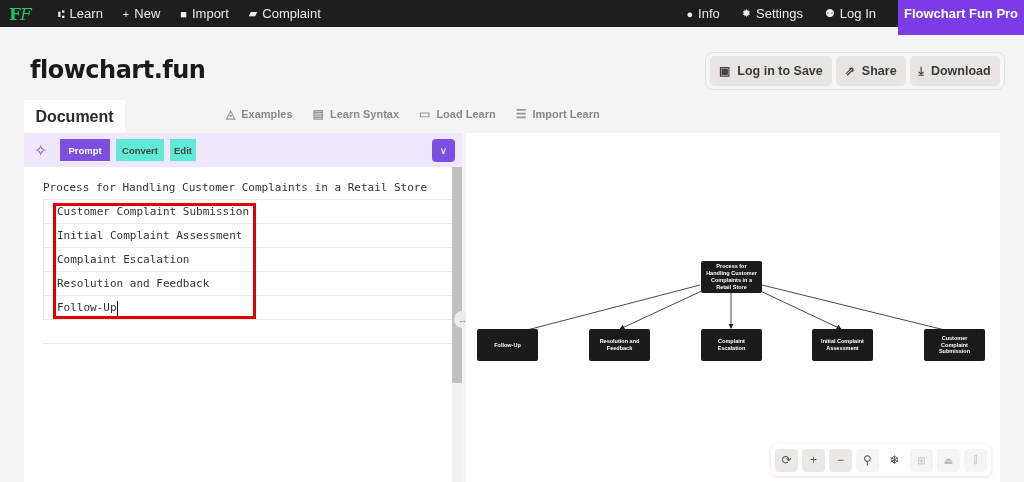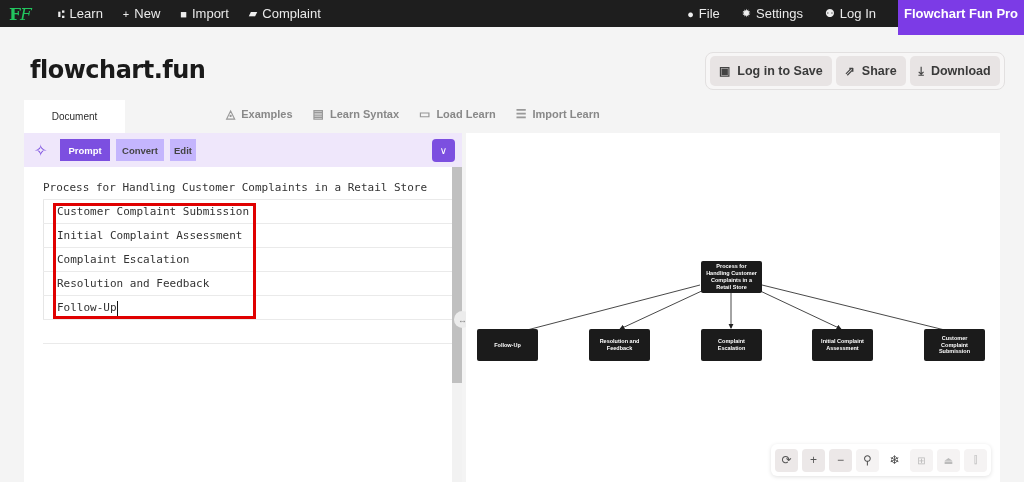--- a/index.html
+++ b/index.html
@@ -18,34 +18,34 @@
   .pro-btn { background: #7c3be6; color: #fff; font-weight: bold; font-size: 13px; height: 43px; width: 126px; display: flex; align-items: center; justify-content: center; }
 
   
   .app-title { position: absolute; left: 30px; top: 56px; font-size: 24px; font-weight: bold; color: #1a1a1a; font-family: "DejaVu Sans", sans-serif; letter-spacing: -0.5px; }
   .action-group { position: absolute; left: 705px; top: 52px; height: 38px; border: 1px solid #e2e0e0; border-radius: 8px; background: #f7f6f6; display: flex; align-items: center; gap: 4px; padding: 0 4px; }
   .action-btn { height: 30px; background: #e8e4e4; border-radius: 5px; display: flex; align-items: center; gap: 7px; padding: 0 9px; font-size: 12.5px; font-weight: bold; color: #3a3a3a; }
   .action-btn .ic { font-size: 12px; color: #444; }
 
   
   .tabs { position: absolute; left: 24px; top: 100px; display: flex; align-items: flex-end; height: 33px; }
-  .tab { height: 33px; display: flex; align-items: center; justify-content: center; font-size: 10px; font-weight: normal; }
+  .tab { height: 33px; display: flex; align-items: center; justify-content: center; font-size: 16px; font-weight: bold; }
   .tab.active { background: #fff; width: 101px; color: #2b2b2b; }
   .tab.inactive { background: #f8f8f8; width: 81px; color: #a8a8a8; margin-left: 4px; }
   .tool-links { position: absolute; left: 226px; top: 107px; display: flex; gap: 20px; }
   .tool-link { display: flex; align-items: center; gap: 6px; font-size: 11px; color: #888; font-weight: bold; }
   .tool-link .ic { font-size: 12px; color: #999; }
 
   
   .editor-panel { position: absolute; left: 24px; top: 133px; width: 438px; height: 349px; background: #fff; }
   .prompt-bar { height: 34px; background: #efe7fb; display: flex; align-items: center; padding-left: 10px; gap: 6px; }
   .wand { color: #7c4fe0; font-size: 16px; width: 20px; }
   .pbtn { height: 22px; border-radius: 0; font-size: 9.5px; font-weight: bold; display: flex; align-items: center; justify-content: center; }
   .pbtn.primary { background: #7c4fe0; color: #fff; width: 50px; }
-  .pbtn.secondary { background: #c4b5fd; color: #444; width: 48px; }
+  .pbtn.secondary { background: #5eead4; color: #444; width: 48px; }
   .pbtn.secondary.edit { width: 26px; }
   .chev-btn { position: absolute; left: 408px; top: 6px; width: 23px; height: 23px; background: #7c4fe0; border-radius: 4px; color: #fff; font-size: 10px; display: flex; align-items: center; justify-content: center; }
 
   .code { position: absolute; left: 0; top: 34px; width: 428px; height: 315px; font-family: "DejaVu Sans Mono", monospace; font-size: 11px; color: #333; }
   .code-line { position: absolute; left: 19px; height: 24px; line-height: 24px; white-space: pre; }
   .code-child { left: 33px; }
   .row-sep { position: absolute; left: 19px; right: 0; height: 1px; background: #eaeaea; }
   .indent-guide { position: absolute; left: 19px; top: 33px; width: 1px; height: 119px; background: #e6e6e6; }
   .cursor { display: inline-block; width: 1px; height: 15px; background: #111; vertical-align: middle; margin-left: 0; }
   .highlight-box { position: absolute; left: 29px; top: 36px; width: 203px; height: 116px; border: 3px solid #e00000; pointer-events: none; }
@@ -82,21 +82,21 @@
         <span>Import</span>
       </div>
     <div class="nav-item">
         <span class="ic">▰</span>
         <span>Complaint</span>
       </div>
   </div>
   <div class="nav-right">
     <div class="nav-item">
         <span class="ic">●</span>
-        <span>File</span>
+        <span>Info</span>
       </div>
     <div class="nav-item">
         <span class="ic">✹</span>
         <span>Settings</span>
       </div>
     <div class="nav-item">
         <span class="ic">⚉</span>
         <span>Log In</span>
       </div>
     <div class="pro-btn">Flowchart Fun Pro</div>

